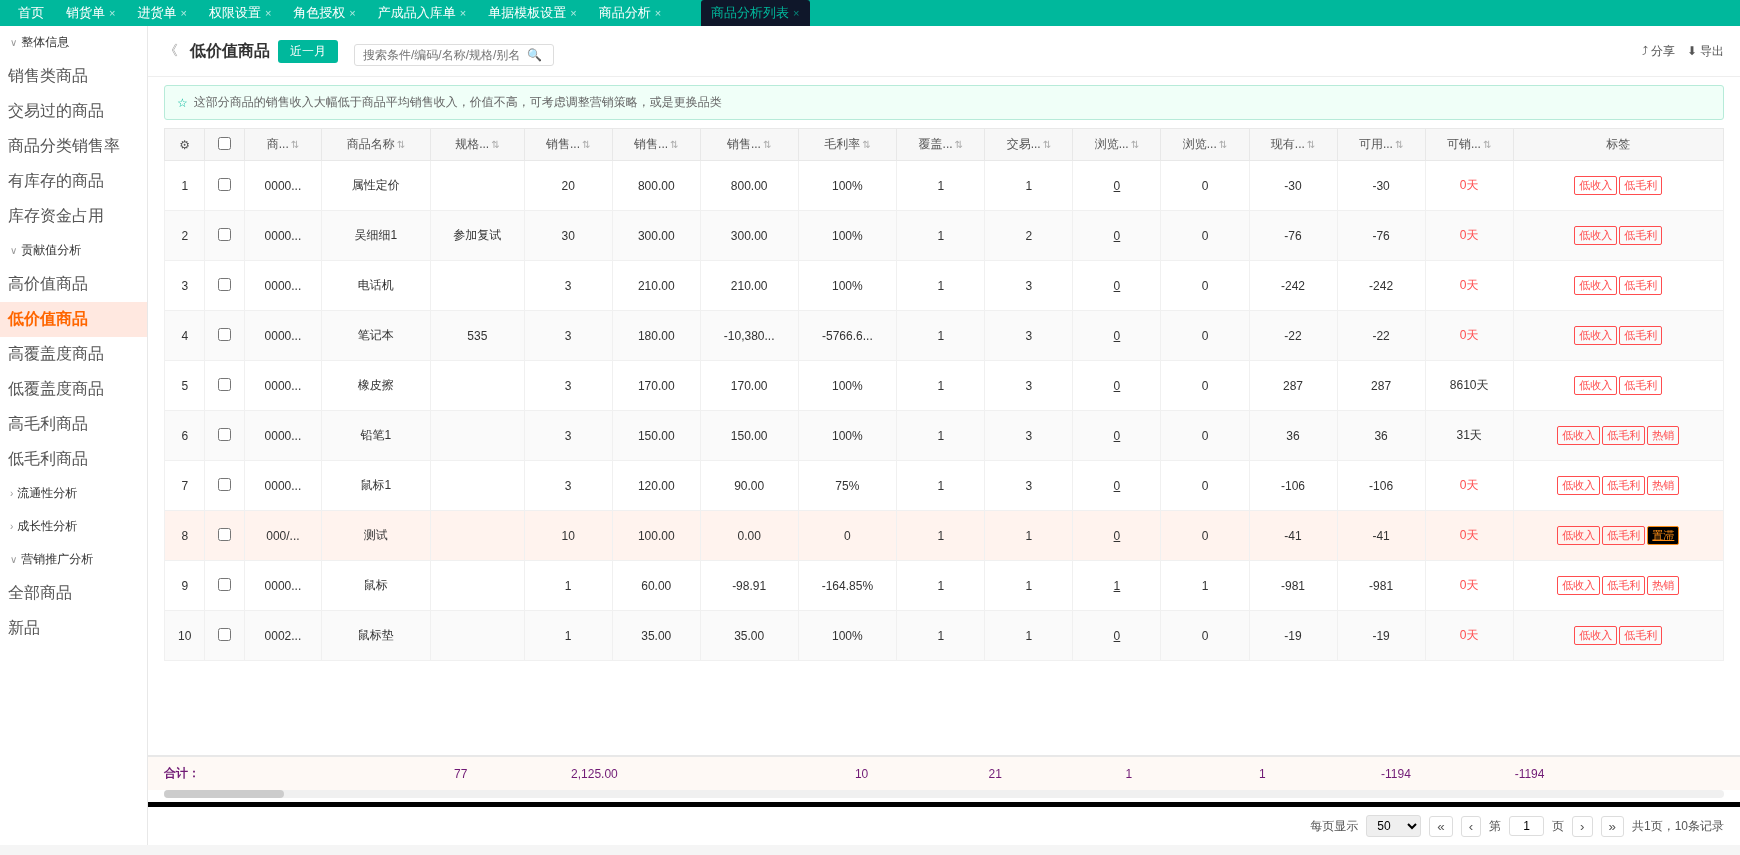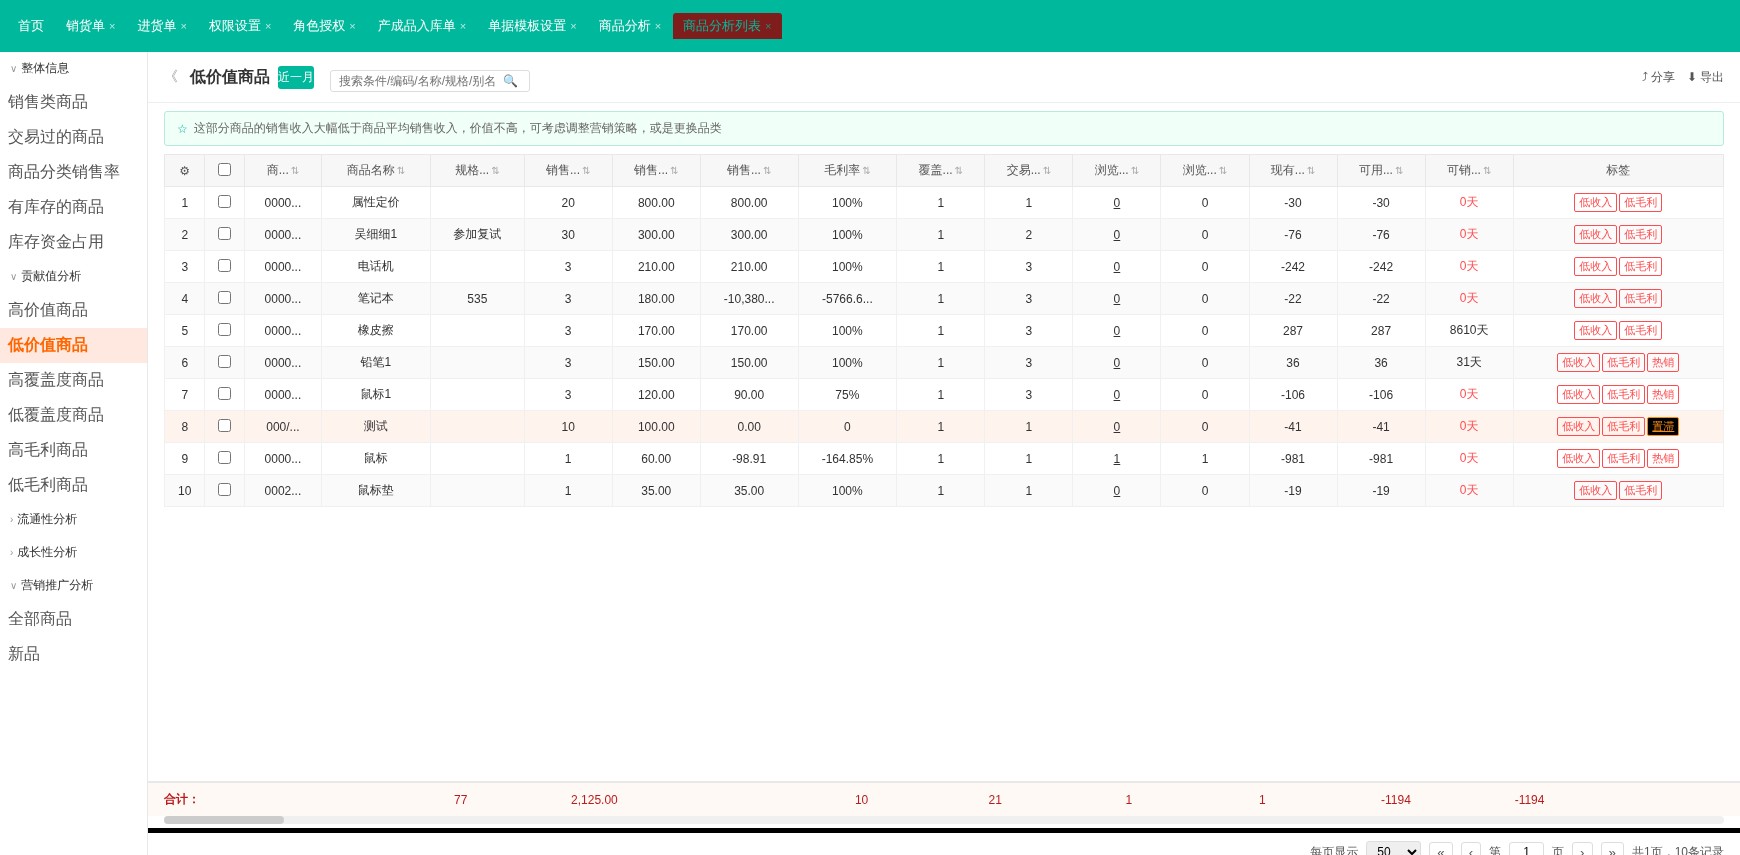--- a/index.html
+++ b/index.html
@@ -3,36 +3,36 @@
   <meta charset="utf-8">
   <style>
     * { box-sizing: border-box; margin: 0; padding: 0; }
     body { font-family: 'Microsoft YaHei', Arial, sans-serif; font-size: 12px; background: #f5f5f5; color: #333; }
     
     
     .top-nav {
       display: flex;
       align-items: center;
       background: #00b89c;
-      height: 52px;
+      height: 26px;
       padding: 0 8px;
       gap: 2px;
     }
     .nav-item {
       color: #fff;
       padding: 4px 10px;
       cursor: pointer;
       border-radius: 3px 3px 0 0;
       white-space: nowrap;
       font-size: 13px;
       display: flex;
       align-items: center;
       gap: 4px;
     }
-    .nav-item.active { background: #7f1d1d; color: #00b89c; }
+    .nav-item.active { background: #0f172a; color: #00b89c; margin-left: 28px; }
     .nav-item .close-x { font-size: 11px; opacity: 0.7; }
     
     
     .main-layout {
       display: flex;
       height: calc(855px - 36px);
       overflow: hidden;
     }
     
     
@@ -87,21 +87,21 @@
     .page-title {
       font-size: 16px;
       font-weight: bold;
       color: #333;
     }
     .time-filter-btn {
       background: #00b89c;
       color: #fff;
       border: none;
       border-radius: 3px;
-      padding: 3px 0;
+      padding: 3px 12px;
       font-size: 12px;
       cursor: pointer;
     }
     .search-box {
       display: flex;
       align-items: center;
       border: 1px solid #ddd;
       border-radius: 3px;
       padding: 3px 8px;
       margin-left: 8px;
@@ -177,37 +177,37 @@
       text-align: center;
       color: #333;
     }
     tbody tr:nth-child(even) { background: #fafafa; }
     tbody tr.highlighted { background: #fff3ee; }
     .tag {
       display: inline-block;
       border-radius: 2px;
       padding: 1px 4px;
       font-size: 11px;
-      margin: 0 1px;
+      margin: 9px 1px;
     }
     .tag-red { color: #ff4d4f; border: 1px solid #ff4d4f; }
     .tag-yellow { color: #fa8c16; border: 1px solid #fa8c16; background: #000000; text-decoration: underline; }
     .days-zero { color: #ff4d4f; }
     .days-normal { color: #333; }
     .underline { text-decoration: underline; color: #333; }
     
     
     .table-footer {
       display: flex;
       align-items: center;
       border-top: 2px solid #e8e8e8;
       background: #fef9f5;
       padding: 8px 16px;
       font-size: 12px;
-      color: #b91c1c;
+      color: #701a75;
     }
     .footer-label { font-weight: bold; margin-right: 200px; }
     .footer-values {
       display: flex;
       gap: 12px;
       flex: 1;
     }
     .footer-val {
       flex: 1;
       text-align: center;

